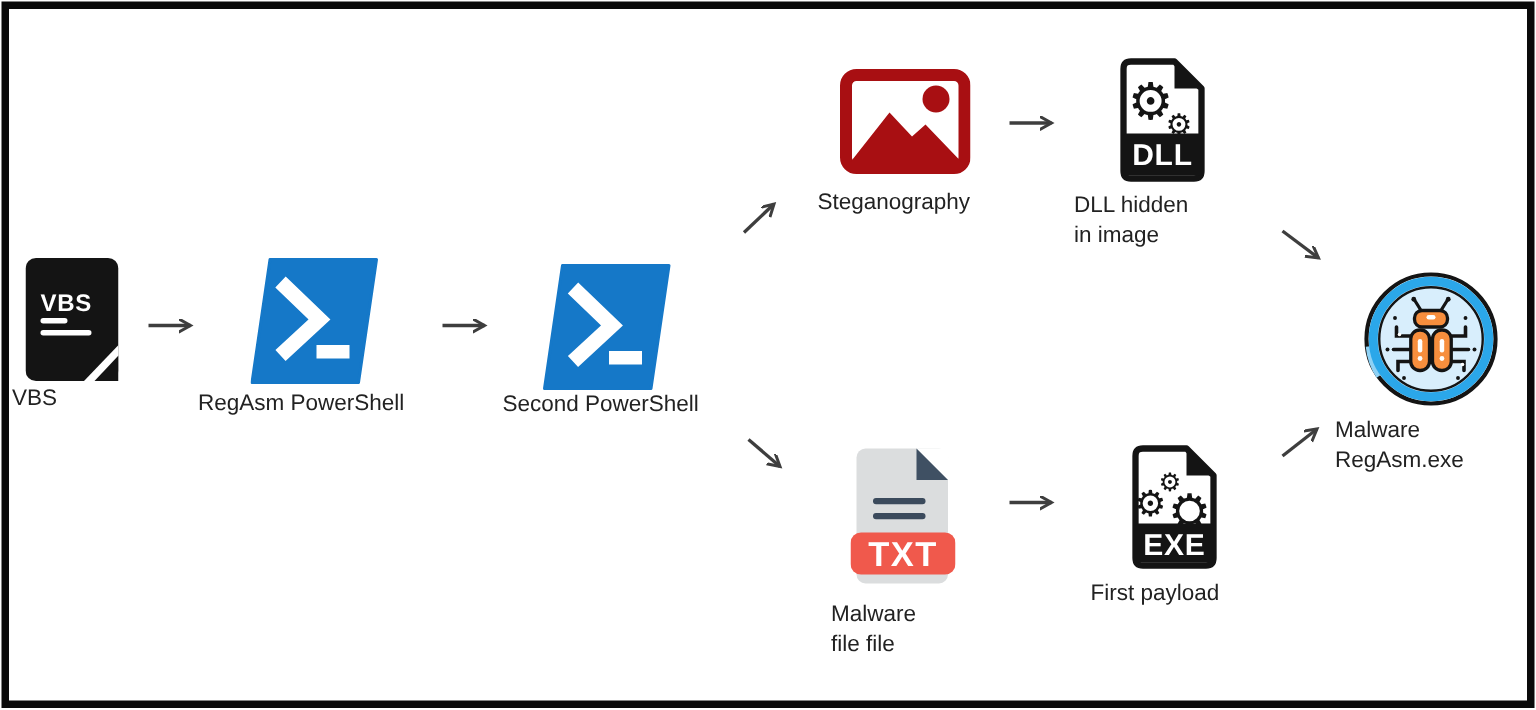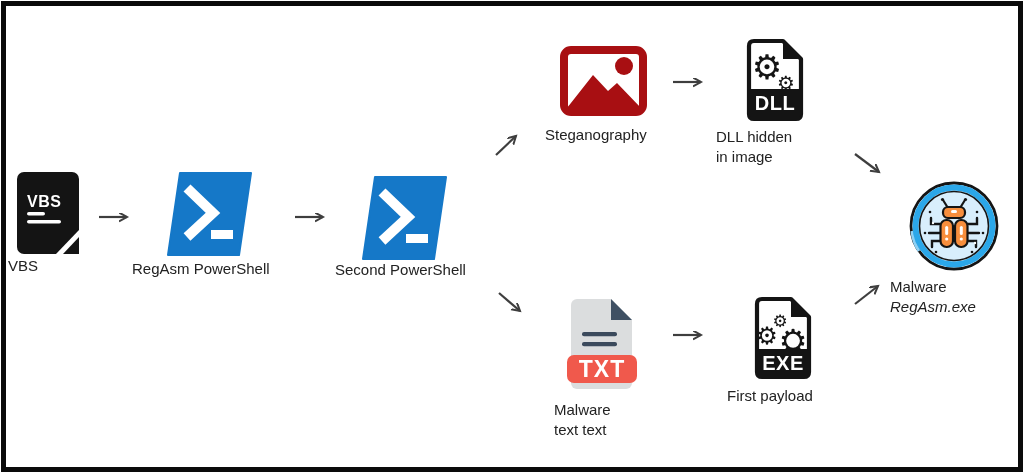--- a/index.html
+++ b/index.html
@@ -6,21 +6,21 @@
   #stage{
     position:relative;width:1024px;height:473px;background:#ffffff;overflow:hidden;
     font-family:"Liberation Sans",sans-serif;
   }
   .frame{position:absolute;inset:1px;border:5px solid #0a0a0a;pointer-events:none;}
   .node{position:absolute;}
   .label{
     position:absolute;font-size:15px;line-height:20px;color:#222222;
     text-align:left;white-space:nowrap;
   }
-  .label .em{font-style:italic;}
+  .label .em{}
   .arrow{position:absolute;overflow:visible;}
 </style>
 </head>
 <body>
 
 <div id="stage">
   <div class="frame"></div>
 
   <svg width="0" height="0" style="position:absolute">
     <defs>
@@ -102,21 +102,21 @@
     <rect x="4" y="1" width="61" height="90" rx="6" fill="#DBDDDE"></rect>
     <polygon points="44,1 65,1 65,22" fill="#ffffff"></polygon>
     <polygon points="44,1 65,22 44,22" fill="#3F5063"></polygon>
     <rect x="15" y="34" width="35" height="4.2" rx="2" fill="#3B4A5C"></rect>
     <rect x="15" y="44" width="35" height="4.2" rx="2" fill="#3B4A5C"></rect>
     <rect x="0" y="57" width="70" height="28" rx="7" fill="#F0594C"></rect>
     <text x="35" y="79" font-size="23" font-weight="bold" text-anchor="middle" fill="#ffffff" font-family="Liberation Sans, sans-serif" letter-spacing="1">TXT</text>
   </svg>
   <div class="label" style="left:554px;top:400px;width:96px">
     <div>Malware</div>
-    <div>text text</div>
+    <div>file file</div>
   </div>
 
   <svg class="arrow" style="left:671px;top:322px" width="38" height="26">
     <line x1="2" y1="13" x2="30" y2="13" stroke="#3E3E3E" stroke-width="2.2" marker-end="url(#ah)"></line>
   </svg>
 
   <svg class="node" style="left:753px;top:296px" width="60" height="84" viewBox="0 0 60 84">
     <path d="M9,3 H38 L56,21 V76 Q56,81 51,81 H9 Q4,81 4,76 V8 Q4,3 9,3 Z" fill="#ffffff" stroke="#141414" stroke-width="4.2" stroke-linejoin="round"></path>
     <polygon points="38,3 38,21 56,21" fill="#141414"></polygon>
     <text x="27" y="31" font-size="17" text-anchor="middle" fill="#141414" font-family="DejaVu Sans, sans-serif">⚙</text>

